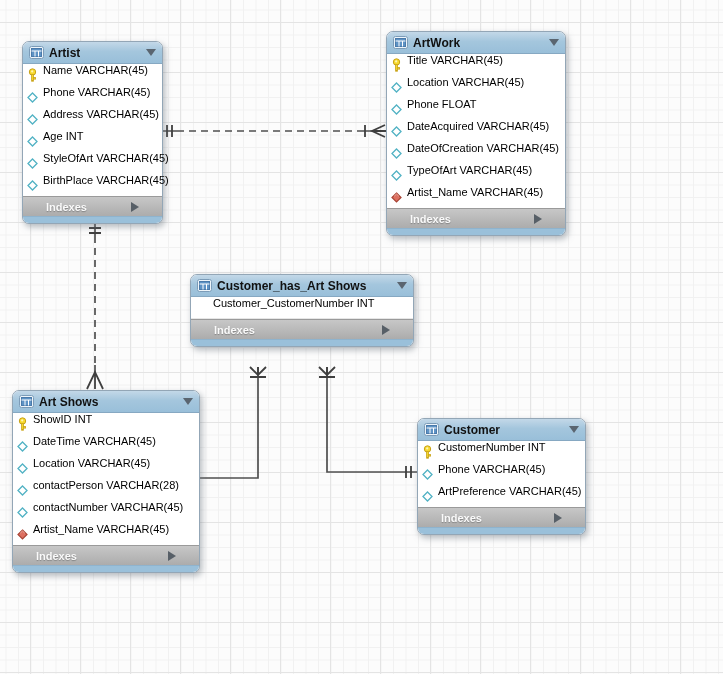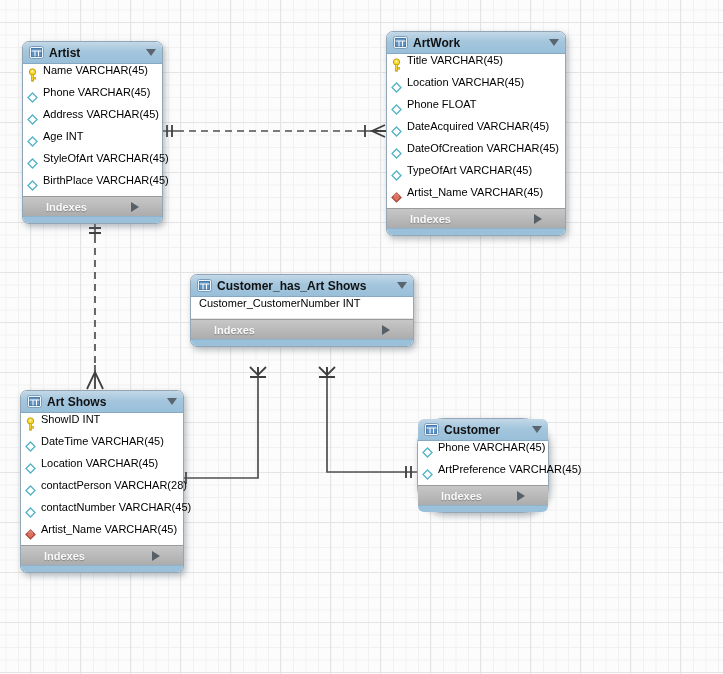--- a/index.html
+++ b/index.html
@@ -35,21 +35,21 @@
   .tbl-title{white-space:nowrap;overflow:hidden;}
   .hdr-caret{margin-left:auto;width:0;height:0;
     border-left:5px solid transparent;border-right:5px solid transparent;
     border-top:7px solid #5a6570;}
   .trow{
     height:22px;display:flex;padding:0 4px;
     font-size:11px;color:#000;white-space:nowrap;box-sizing:border-box;background:#fff;
   }
   .trow .cicon{width:13px;display:flex;align-items:center;flex:0 0 13px;}
   .trow .ctext{margin-left:3px;}
-  .tbl.junction .trow{border-bottom:1px solid #e6e6e6;padding-left:5px;}
+  .tbl.junction .trow{border-bottom:1px solid #e6e6e6;padding-left:19px;}
   .idx-bar{
     height:20px;display:flex;align-items:center;padding:0 23px;
     background:linear-gradient(180deg,#c7c7c7,#acacac);
     border-top:1px solid #9a9a9a;box-sizing:border-box;
     font-size:11px;font-weight:bold;color:#fafafa;text-shadow:0 1px 1px #858585;
   }
   .idx-arrow{margin-left:auto;width:0;height:0;
     border-top:5px solid transparent;border-bottom:5px solid transparent;
     border-left:8px solid #575f67;}
   .btm-strip{height:6px;background:#9ac0da;border-top:1px solid #8fb3cd;
@@ -246,21 +246,21 @@
       </div>
       <div class="trow">
         <span class="ctext">Customer_CustomerNumber INT</span>
       </div>
       <div class="idx-bar">
         <span>Indexes</span>
         <span class="idx-arrow"></span>
       </div>
       <div class="btm-strip"></div>
     </div>
-    <div class="tbl" style="left: 20px; top: 390px; width: 164px;">
+    <div class="tbl" style="left: 12px; top: 390px; width: 188px;">
       <div class="tbl-hdr">
         <span style="display: flex;">
           <svg width="15" height="13" viewBox="0 0 15 13">
             <rect x="0.5" y="0.5" width="14" height="12" rx="2" fill="#eef5fa" stroke="#7c9cb8"></rect>
             <rect x="2.5" y="2.5" width="10" height="8" fill="#5e93c5" stroke="#4a7aaa"></rect>
             <line x1="2.5" y1="5" x2="12.5" y2="5" stroke="#ffffff"></line>
             <line x1="6" y1="5" x2="6" y2="10.5" stroke="#ffffff"></line>
             <line x1="9.5" y1="5" x2="9.5" y2="10.5" stroke="#ffffff"></line>
           </svg>
         </span>
@@ -318,33 +318,44 @@
           </svg>
         </span>
         <span class="ctext">Artist_Name VARCHAR(45)</span>
       </div>
       <div class="idx-bar">
         <span>Indexes</span>
         <span class="idx-arrow"></span>
       </div>
       <div class="btm-strip"></div>
     </div>
-    <div class="tbl" style="left: 417px; top: 418px; width: 132px; border-radius: 27px;">
+    <div class="tbl" style="left: 417px; top: 418px; width: 169px;">
       <div class="tbl-hdr">
         <span style="display: flex;">
           <svg width="15" height="13" viewBox="0 0 15 13">
             <rect x="0.5" y="0.5" width="14" height="12" rx="2" fill="#eef5fa" stroke="#7c9cb8"></rect>
             <rect x="2.5" y="2.5" width="10" height="8" fill="#5e93c5" stroke="#4a7aaa"></rect>
             <line x1="2.5" y1="5" x2="12.5" y2="5" stroke="#ffffff"></line>
             <line x1="6" y1="5" x2="6" y2="10.5" stroke="#ffffff"></line>
             <line x1="9.5" y1="5" x2="9.5" y2="10.5" stroke="#ffffff"></line>
           </svg>
         </span>
         <span class="tbl-title">Customer</span>
         <span class="hdr-caret"></span>
+      </div>
+      <div class="trow">
+        <span class="cicon">
+          <svg width="11" height="14" viewBox="0 0 11 14">
+            <circle cx="5.5" cy="4" r="3.2" fill="#f7d92e" stroke="#c7a21b"></circle>
+            <circle cx="5.2" cy="3.4" r="1.1" fill="#fdf4b8"></circle>
+            <rect x="4.6" y="6.6" width="1.9" height="6.6" fill="#f7d92e" stroke="#c7a21b" stroke-width="0.8"></rect>
+            <rect x="6.3" y="9.6" width="2.3" height="1.5" fill="#f7d92e" stroke="#c7a21b" stroke-width="0.8"></rect>
+          </svg>
+        </span>
+        <span class="ctext">CustomerNumber INT</span>
       </div>
       <div class="trow">
         <span class="cicon">
           <svg width="11" height="11" viewBox="0 0 11 11">
             <path d="M5.5 1 L10 5.5 L5.5 10 L1 5.5 Z" fill="#ffffff" stroke="#51b2c4" stroke-width="1.3"></path>
           </svg>
         </span>
         <span class="ctext">Phone VARCHAR(45)</span>
       </div>
       <div class="trow">

